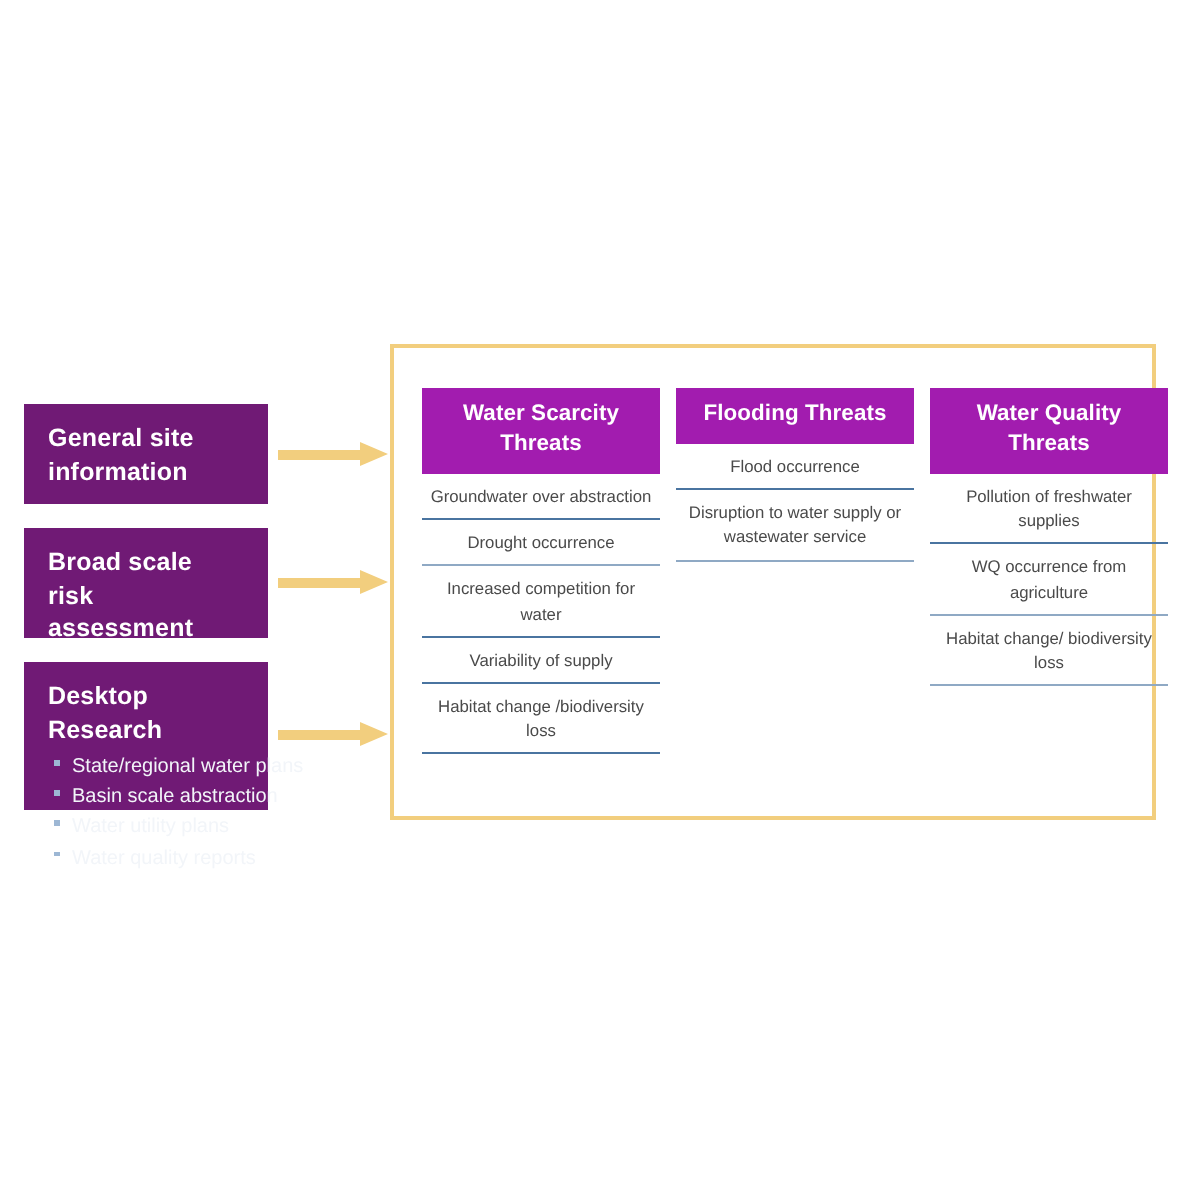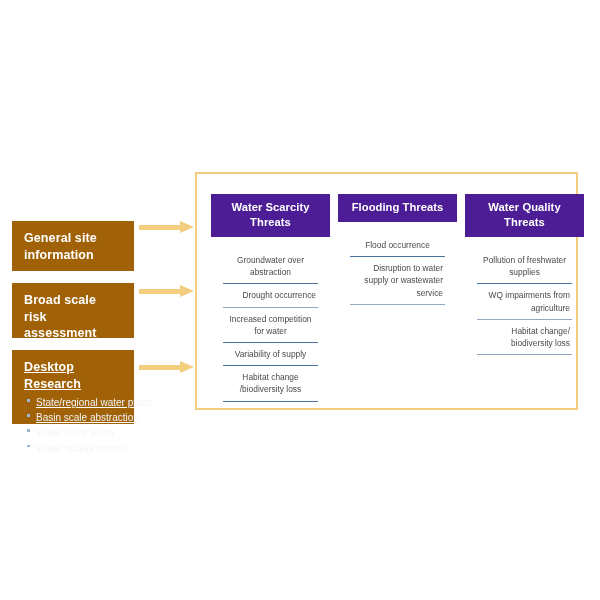--- a/index.html
+++ b/index.html
@@ -18,25 +18,24 @@
   #diagram {
     position: absolute;
     left: 0; top: 0;
     width: 600px;
     height: 600px;
   }
 
   
   .input-box {
     position: absolute;
-    background: #a16207;
+    background: #701a75;
     color: #ffffff;
     box-sizing: border-box;
     padding: 9px 12px 8px 12px;
-    margin-top: 19px;
   }
   .input-box .ib-title {
     font-size: 12.5px;
     font-weight: bold;
     line-height: 1.32;
     letter-spacing: 0.1px;
   }
   .input-box .ib-sub {
     font-size: 8.2px;
     font-weight: normal;
@@ -62,21 +61,21 @@
     position: absolute;
     left: 3px;
     top: 4px;
     width: 2.5px;
     height: 2.5px;
     background: #9db7d4;
   }
 
   #box-general   { left: 12px;  top: 202px; width: 122px; height: 50px; }
   #box-broad     { left: 12px;  top: 264px; width: 122px; height: 55px; }
-  #box-desktop   { left: 12px;  top: 331px; width: 122px; height: 74px; text-decoration: underline; }
+  #box-desktop   { left: 12px;  top: 331px; width: 122px; height: 74px; }
 
   
   .arrow {
     position: absolute;
     height: 13px;
     width: 56px;
   }
   .arrow .shaft {
     position: absolute;
     left: 0;
@@ -114,48 +113,47 @@
   
   .column {
     position: absolute;
     top: 20px;
   }
   #col-scarcity { left: 14px;  width: 119px; }
   #col-flooding { left: 141px; width: 119px; }
   #col-quality  { left: 268px; width: 119px; }
 
   .col-header {
-    background: #4c1d95;
+    background: #a21caf;
     color: #ffffff;
     text-align: center;
     font-size: 11.2px;
     font-weight: bold;
     line-height: 1.34;
     padding: 6px 4px 7px 4px;
     box-sizing: border-box;
     letter-spacing: 0.05px;
   }
 
   ul.threat-list {
     list-style: none;
-    margin: 12px;
+    margin: 0;
     padding: 0;
   }
   ul.threat-list li {
     font-size: 8.4px;
     line-height: 1.45;
     color: #4a4a4a;
     text-align: center;
     padding: 5px 2px 5px 2px;
     border-bottom: 1.3px solid #4a74a0;
     box-sizing: border-box;
   }
   ul.threat-list li.alt-rule {
     border-bottom-color: #8fa9c4;
-    text-align: right;
   }
 </style>
 </head>
 <body>
 
 <div id="diagram">
 
   <div class="input-box" id="box-general">
     <div class="ib-title">General site information</div>
   </div>
@@ -206,19 +204,19 @@
       <ul class="threat-list">
         <li>Flood occurrence</li>
         <li class="alt-rule">Disruption to water supply or wastewater service</li>
       </ul>
     </div>
 
     <div class="column" id="col-quality">
       <div class="col-header">Water Quality Threats</div>
       <ul class="threat-list">
         <li>Pollution of freshwater supplies</li>
-        <li class="alt-rule">WQ impairments from agriculture</li>
+        <li class="alt-rule">WQ occurrence from agriculture</li>
         <li class="alt-rule">Habitat change/ biodiversity loss</li>
       </ul>
     </div>
 
   </div>
 </div>
 
 </body></html>

